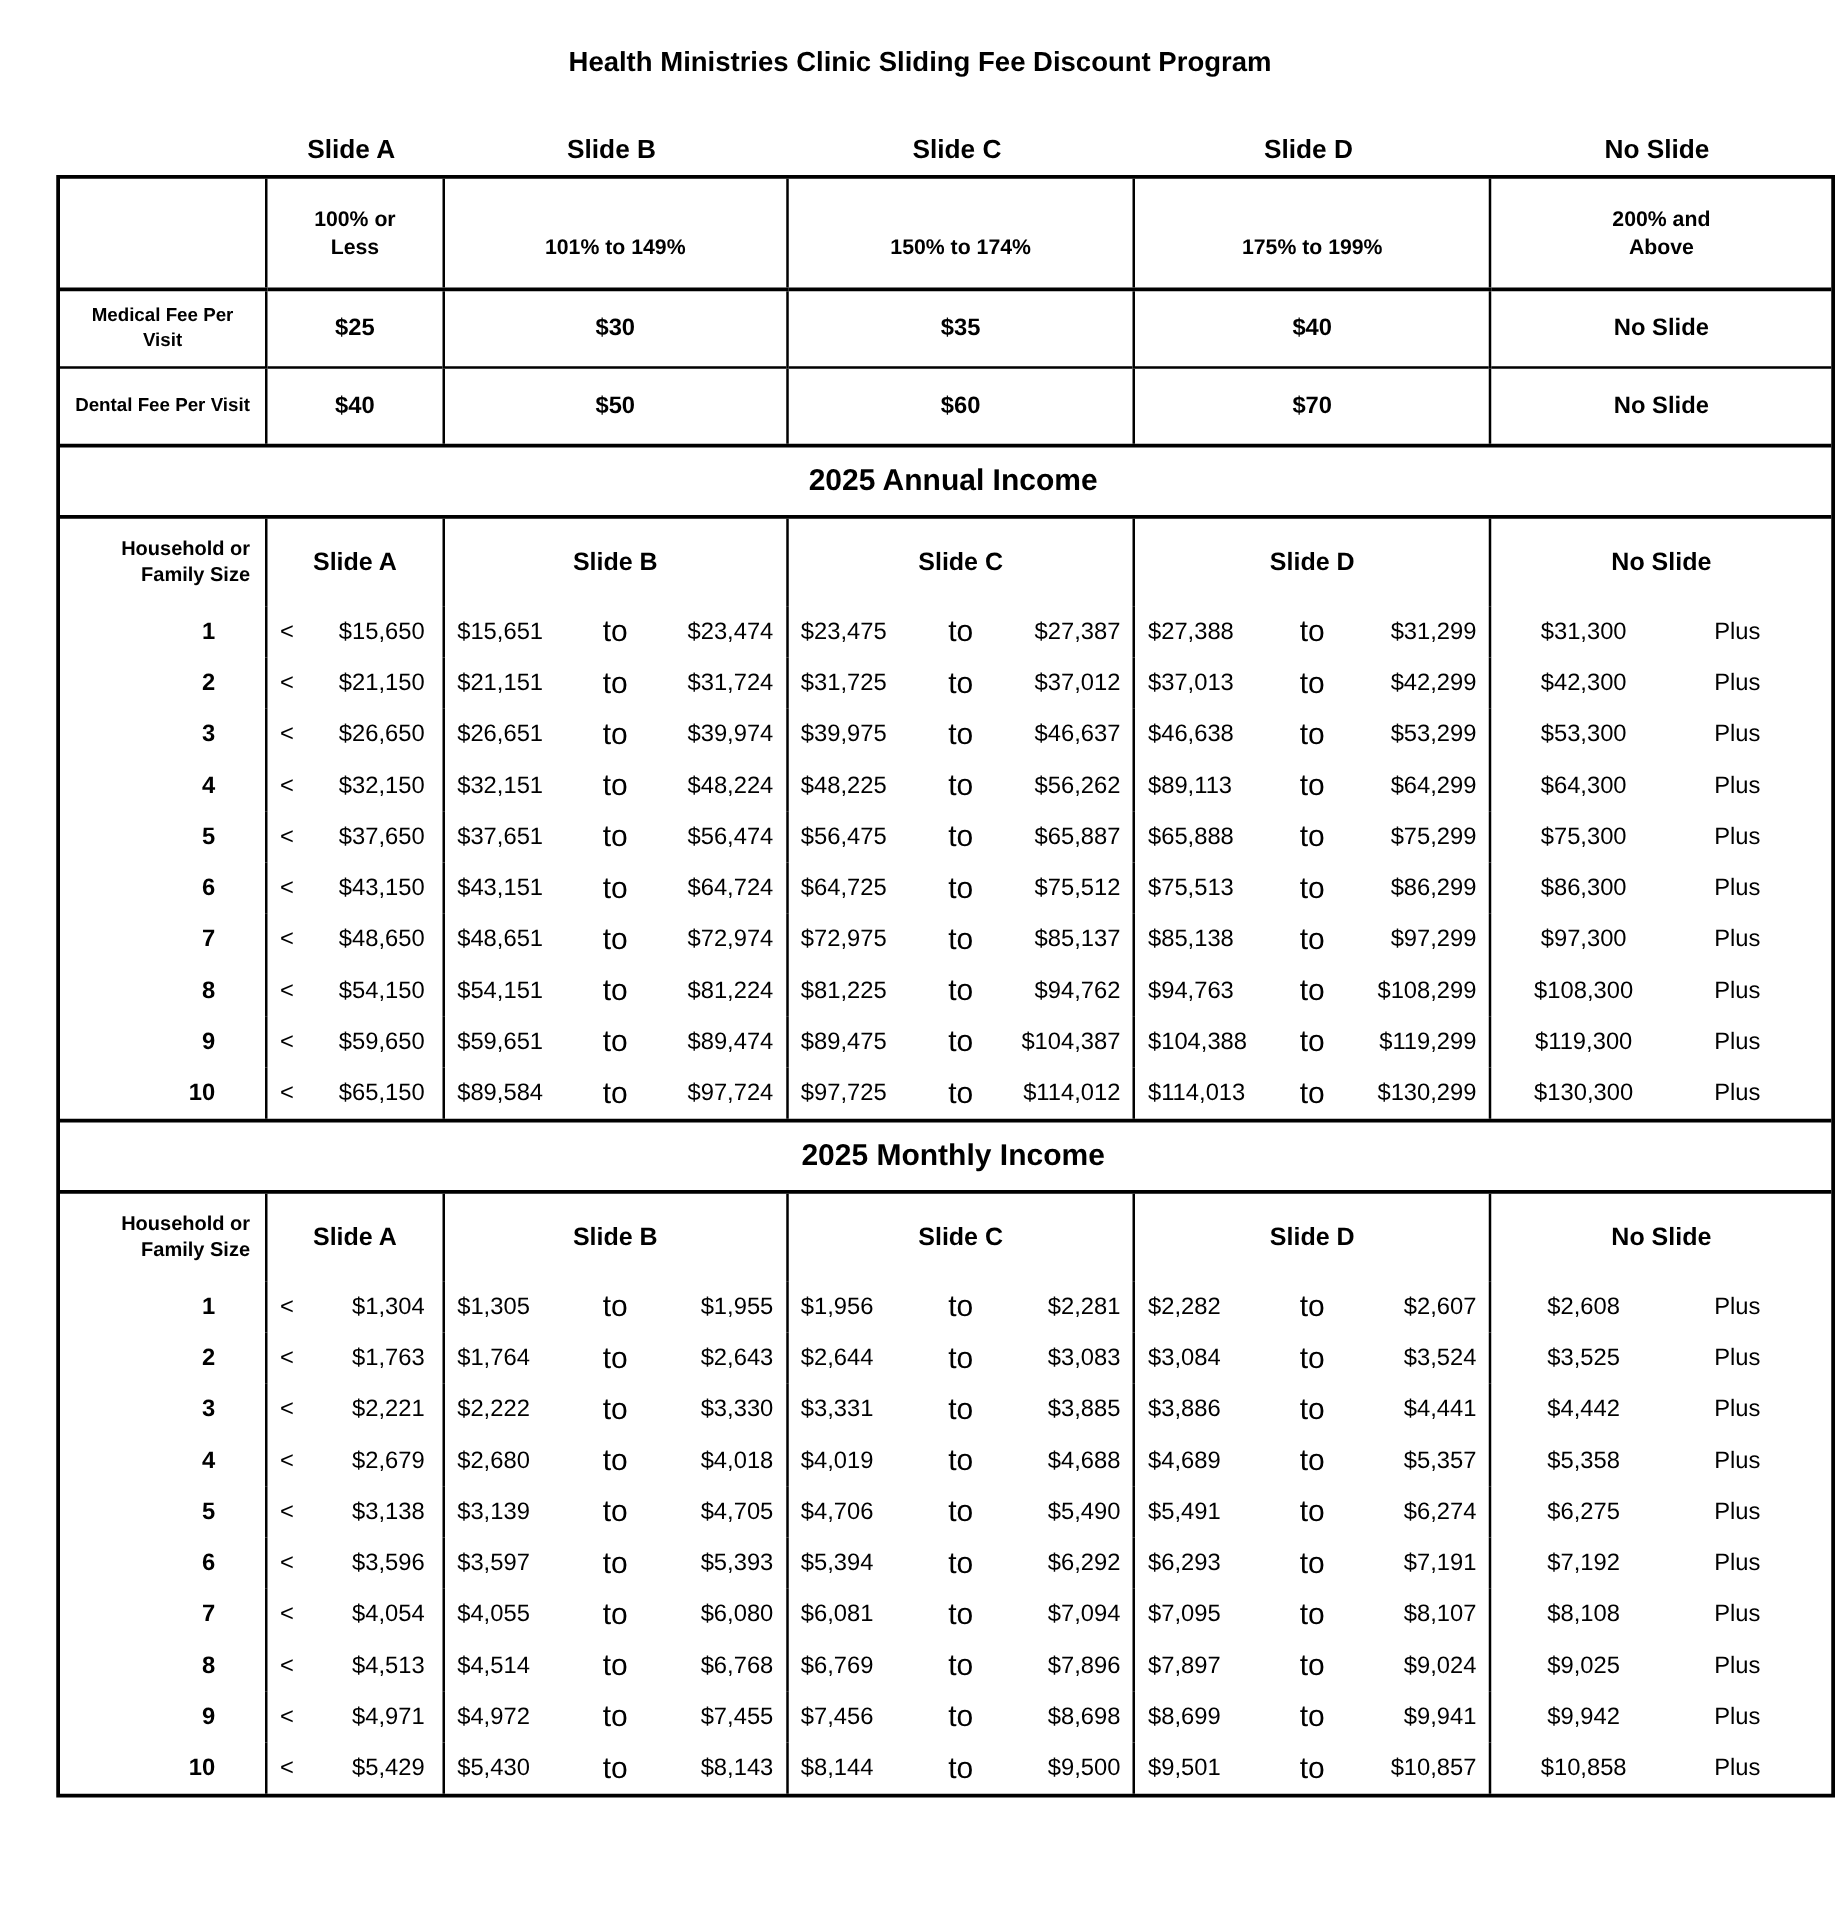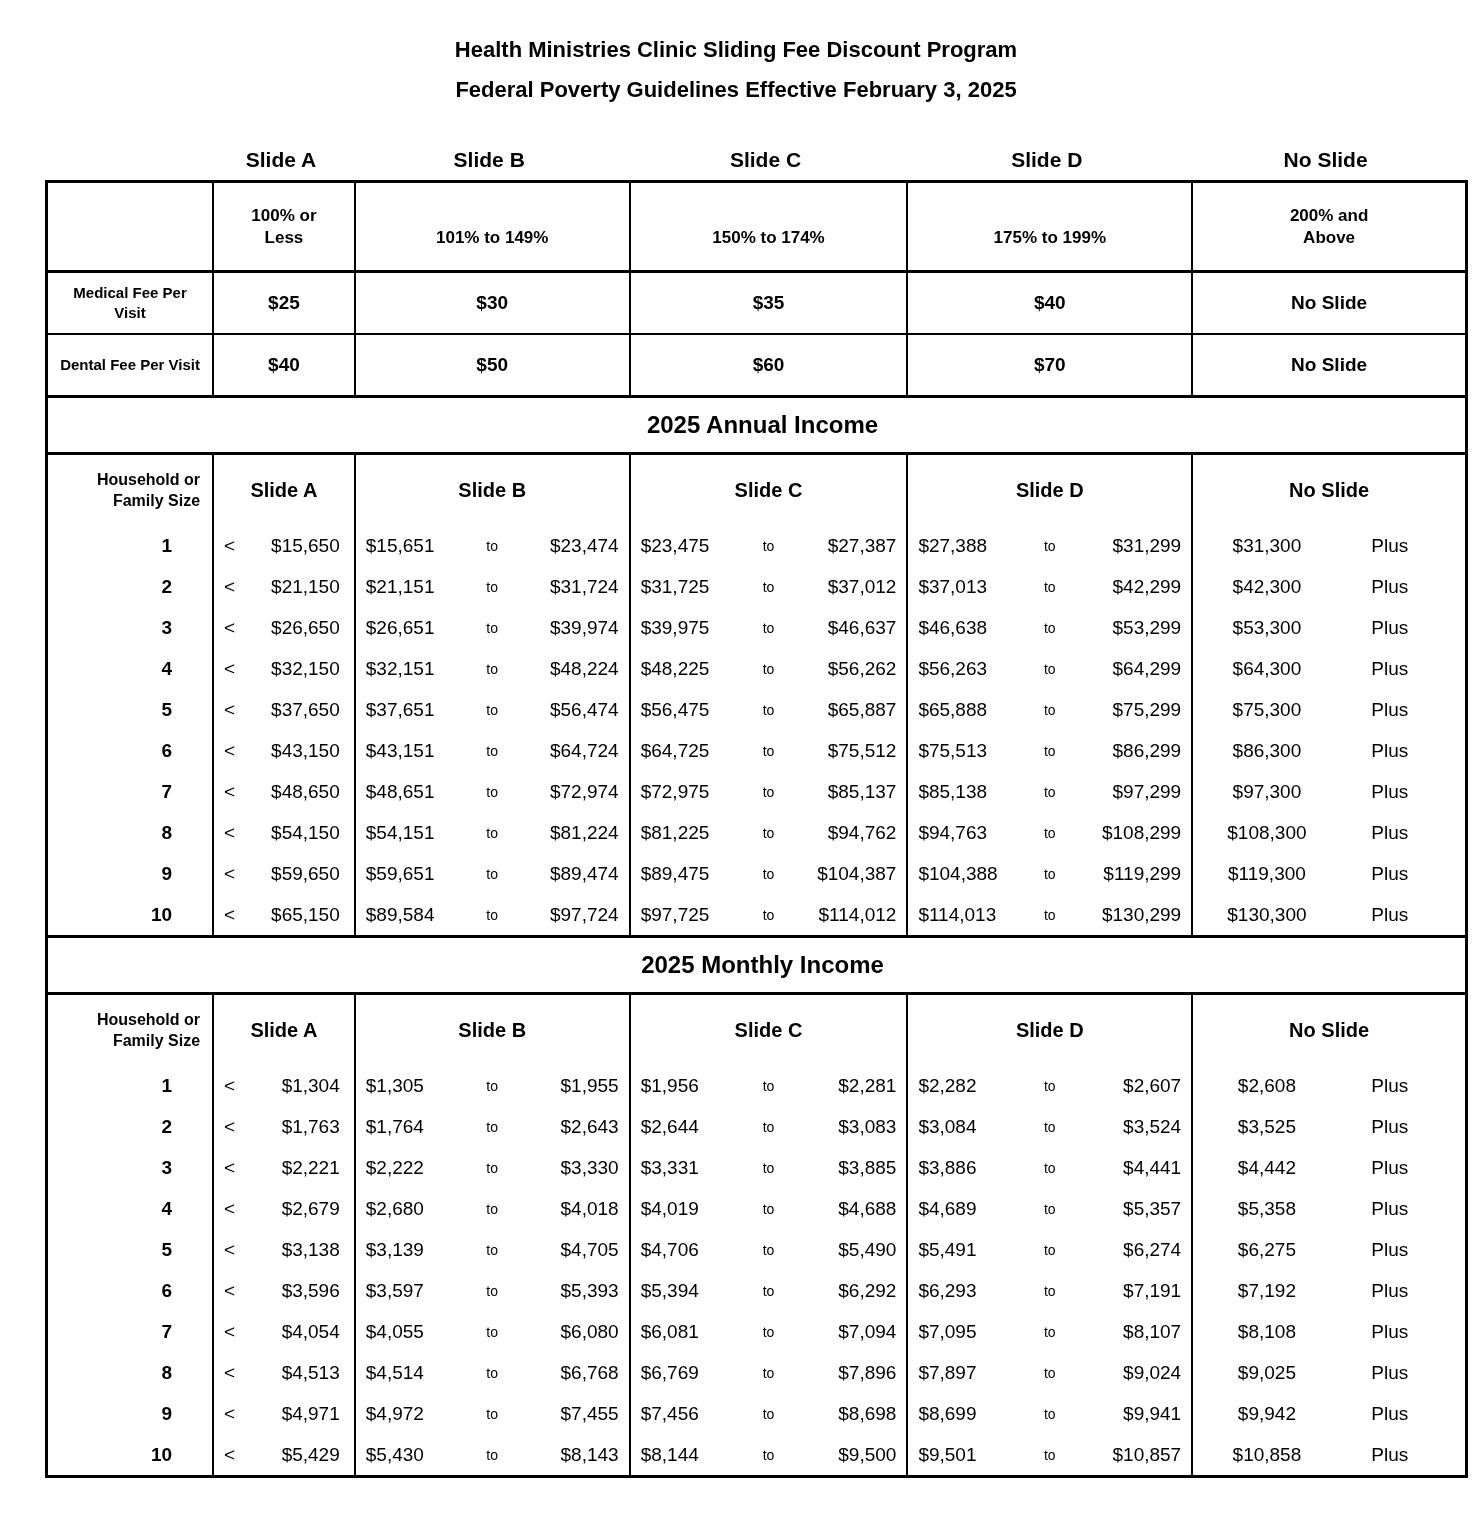--- a/index.html
+++ b/index.html
@@ -48,30 +48,29 @@
   
   .income-table tr.hdr td{height:70px;vertical-align:middle;}
   .income-table tr.data td{height:41px;vertical-align:middle;font-size:19px;}
   .hh-hdr{display:block;margin:12px auto;max-width:140px;text-align:right;font-size:16px;font-weight:bold;line-height:21px;}
   .col-hdr{text-align:center;font-size:20px;font-weight:bold;}
   .hh-size{text-align:right;padding-right:40px;font-size:20px;font-weight:bold;}
   .pair{display:flex;justify-content:space-between;align-items:center;padding:0 14px 0 10px;}
   .range{display:grid;grid-template-columns:1fr auto 1fr;align-items:center;padding:0 10px;}
   .range .lo{text-align:left;}
   .range .hi{text-align:right;}
-  .range .to{padding:0 6px;font-size:14px;}
+  .range .to{padding:0 6px;font-size:24px;}
   .noslide{display:grid;grid-template-columns:1.5fr 1fr;align-items:center;padding-right:26px;}
   .noslide span{text-align:center;}
 </style>
 </head>
 <body>
 
 <div class="title-block">
   <div class="title-line">Health Ministries Clinic Sliding Fee Discount Program</div>
-  <div class="title-line">Federal Poverty Guidelines Effective February 3, 2025</div>
 </div>
 
 <div class="slide-labels cols">
   <div class="sl"></div>
   <div class="sl">Slide A</div>
   <div class="sl">Slide B</div>
   <div class="sl">Slide C</div>
   <div class="sl">Slide D</div>
   <div class="sl">No Slide</div>
 </div>
@@ -286,21 +285,21 @@
           </td>
           <td>
             <div class="range">
               <span class="lo">$48,225</span>
               <span class="to">to</span>
               <span class="hi">$56,262</span>
             </div>
           </td>
           <td>
             <div class="range">
-              <span class="lo">$56,263</span>
+              <span class="lo">$89,113</span>
               <span class="to">to</span>
               <span class="hi">$64,299</span>
             </div>
           </td>
           <td>
             <div class="noslide">
               <span>$64,300</span>
               <span>Plus</span>
             </div>
           </td>

